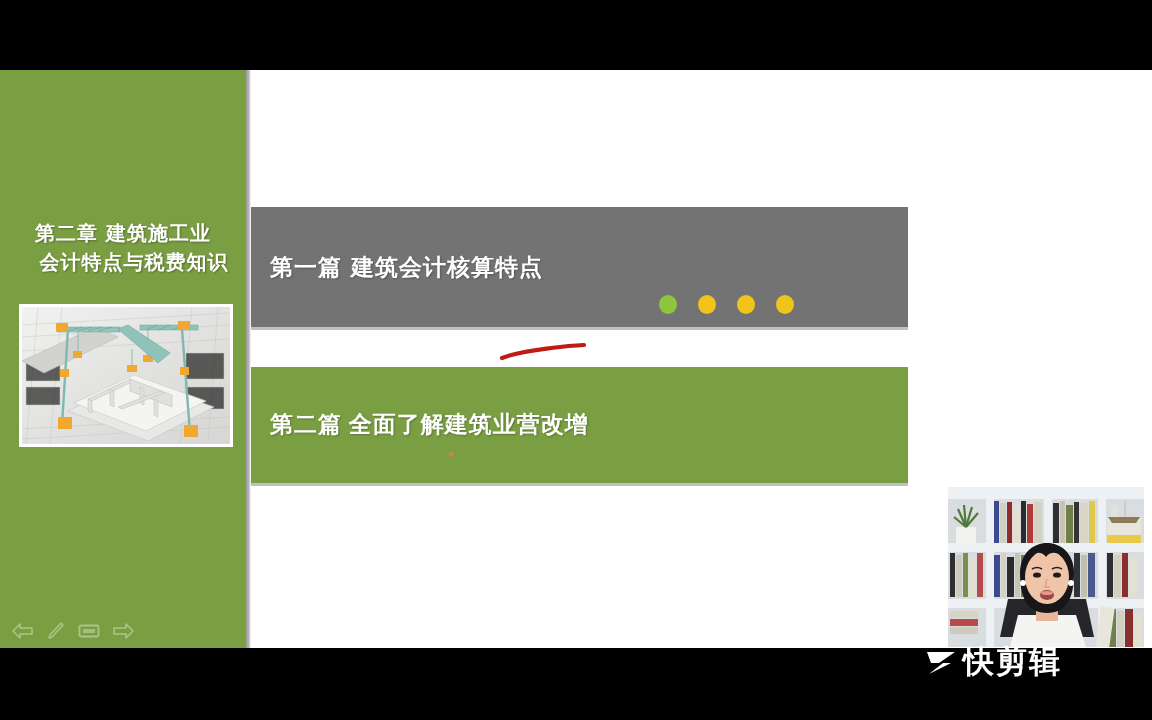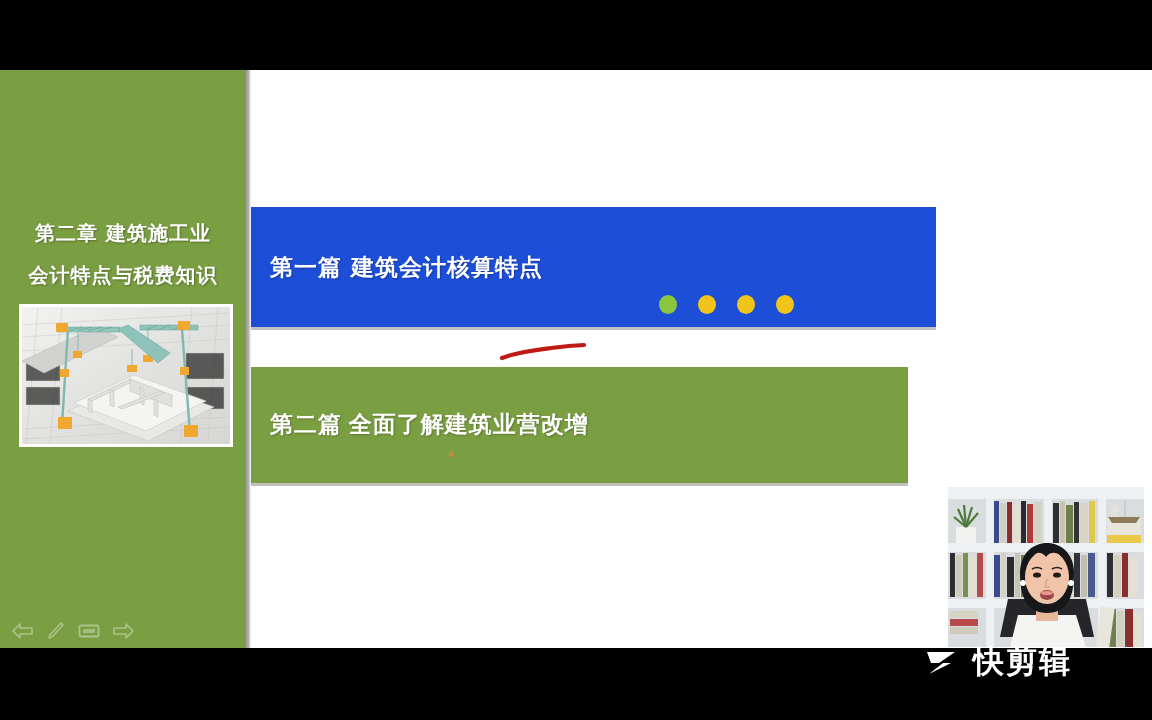--- a/index.html
+++ b/index.html
@@ -67,21 +67,21 @@
     width: 246px;
     text-align: center;
     color: #ffffff;
     font-size: 20px;
     font-weight: bold;
     letter-spacing: 1px;
     text-shadow: 1px 1px 2px rgba(0,0,0,0.30);
     white-space: nowrap;
   }
   #sidebar-title-line-1 { top: 150px; }
-  #sidebar-title-line-2 { top: 192px; }
+  #sidebar-title-line-2 { top: 179px; padding-left: 11px; }
 
   
   #sidebar-image {
     position: absolute;
     left: 19px;
     top: 234px;
     width: 214px;
     height: 143px;
     background: #ffffff;
     border: 3px solid #ffffff;
@@ -194,21 +194,20 @@
   #webcam svg { display: block; }
 
   
   #watermark {
     position: absolute;
     left: 925px;
     top: 638px;
     height: 46px;
     display: flex;
     align-items: center;
-    gap: 10px;
     z-index: 50;
   }
   #watermark-logo { width: 38px; height: 30px; }
   #watermark-logo svg { display: block; }
   #watermark-text {
     color: #ffffff;
     font-size: 31px;
     font-weight: bold;
     letter-spacing: 2px;
     line-height: 1;
@@ -331,21 +330,21 @@
             <path d="M14 2 L14 6 L2 6 L2 12 L14 12 L14 16 L21 9 Z" fill="none" stroke="#ffffff" stroke-width="1.6" stroke-linejoin="round"></path>
           </svg>
         </div>
       </div>
     </div>
 
     <div id="sidebar-divider"></div>
 
     <div id="content">
 
-      <div class="banner" id="banner-1" style="background: #1d4ed8; padding-left: 28px;">
+      <div class="banner" id="banner-1" style="background: #737373;">
         <div class="banner-text" id="banner-1-text">第一篇 建筑会计核算特点</div>
 
         <div id="dot-row">
           <div class="dot" style="background: rgb(140, 198, 63);"></div>
           <div class="dot" style="background: rgb(240, 196, 25);"></div>
           <div class="dot" style="background: rgb(240, 196, 25);"></div>
           <div class="dot" style="background: rgb(240, 196, 25);"></div>
         </div>
 
         <div id="red-annotation">

